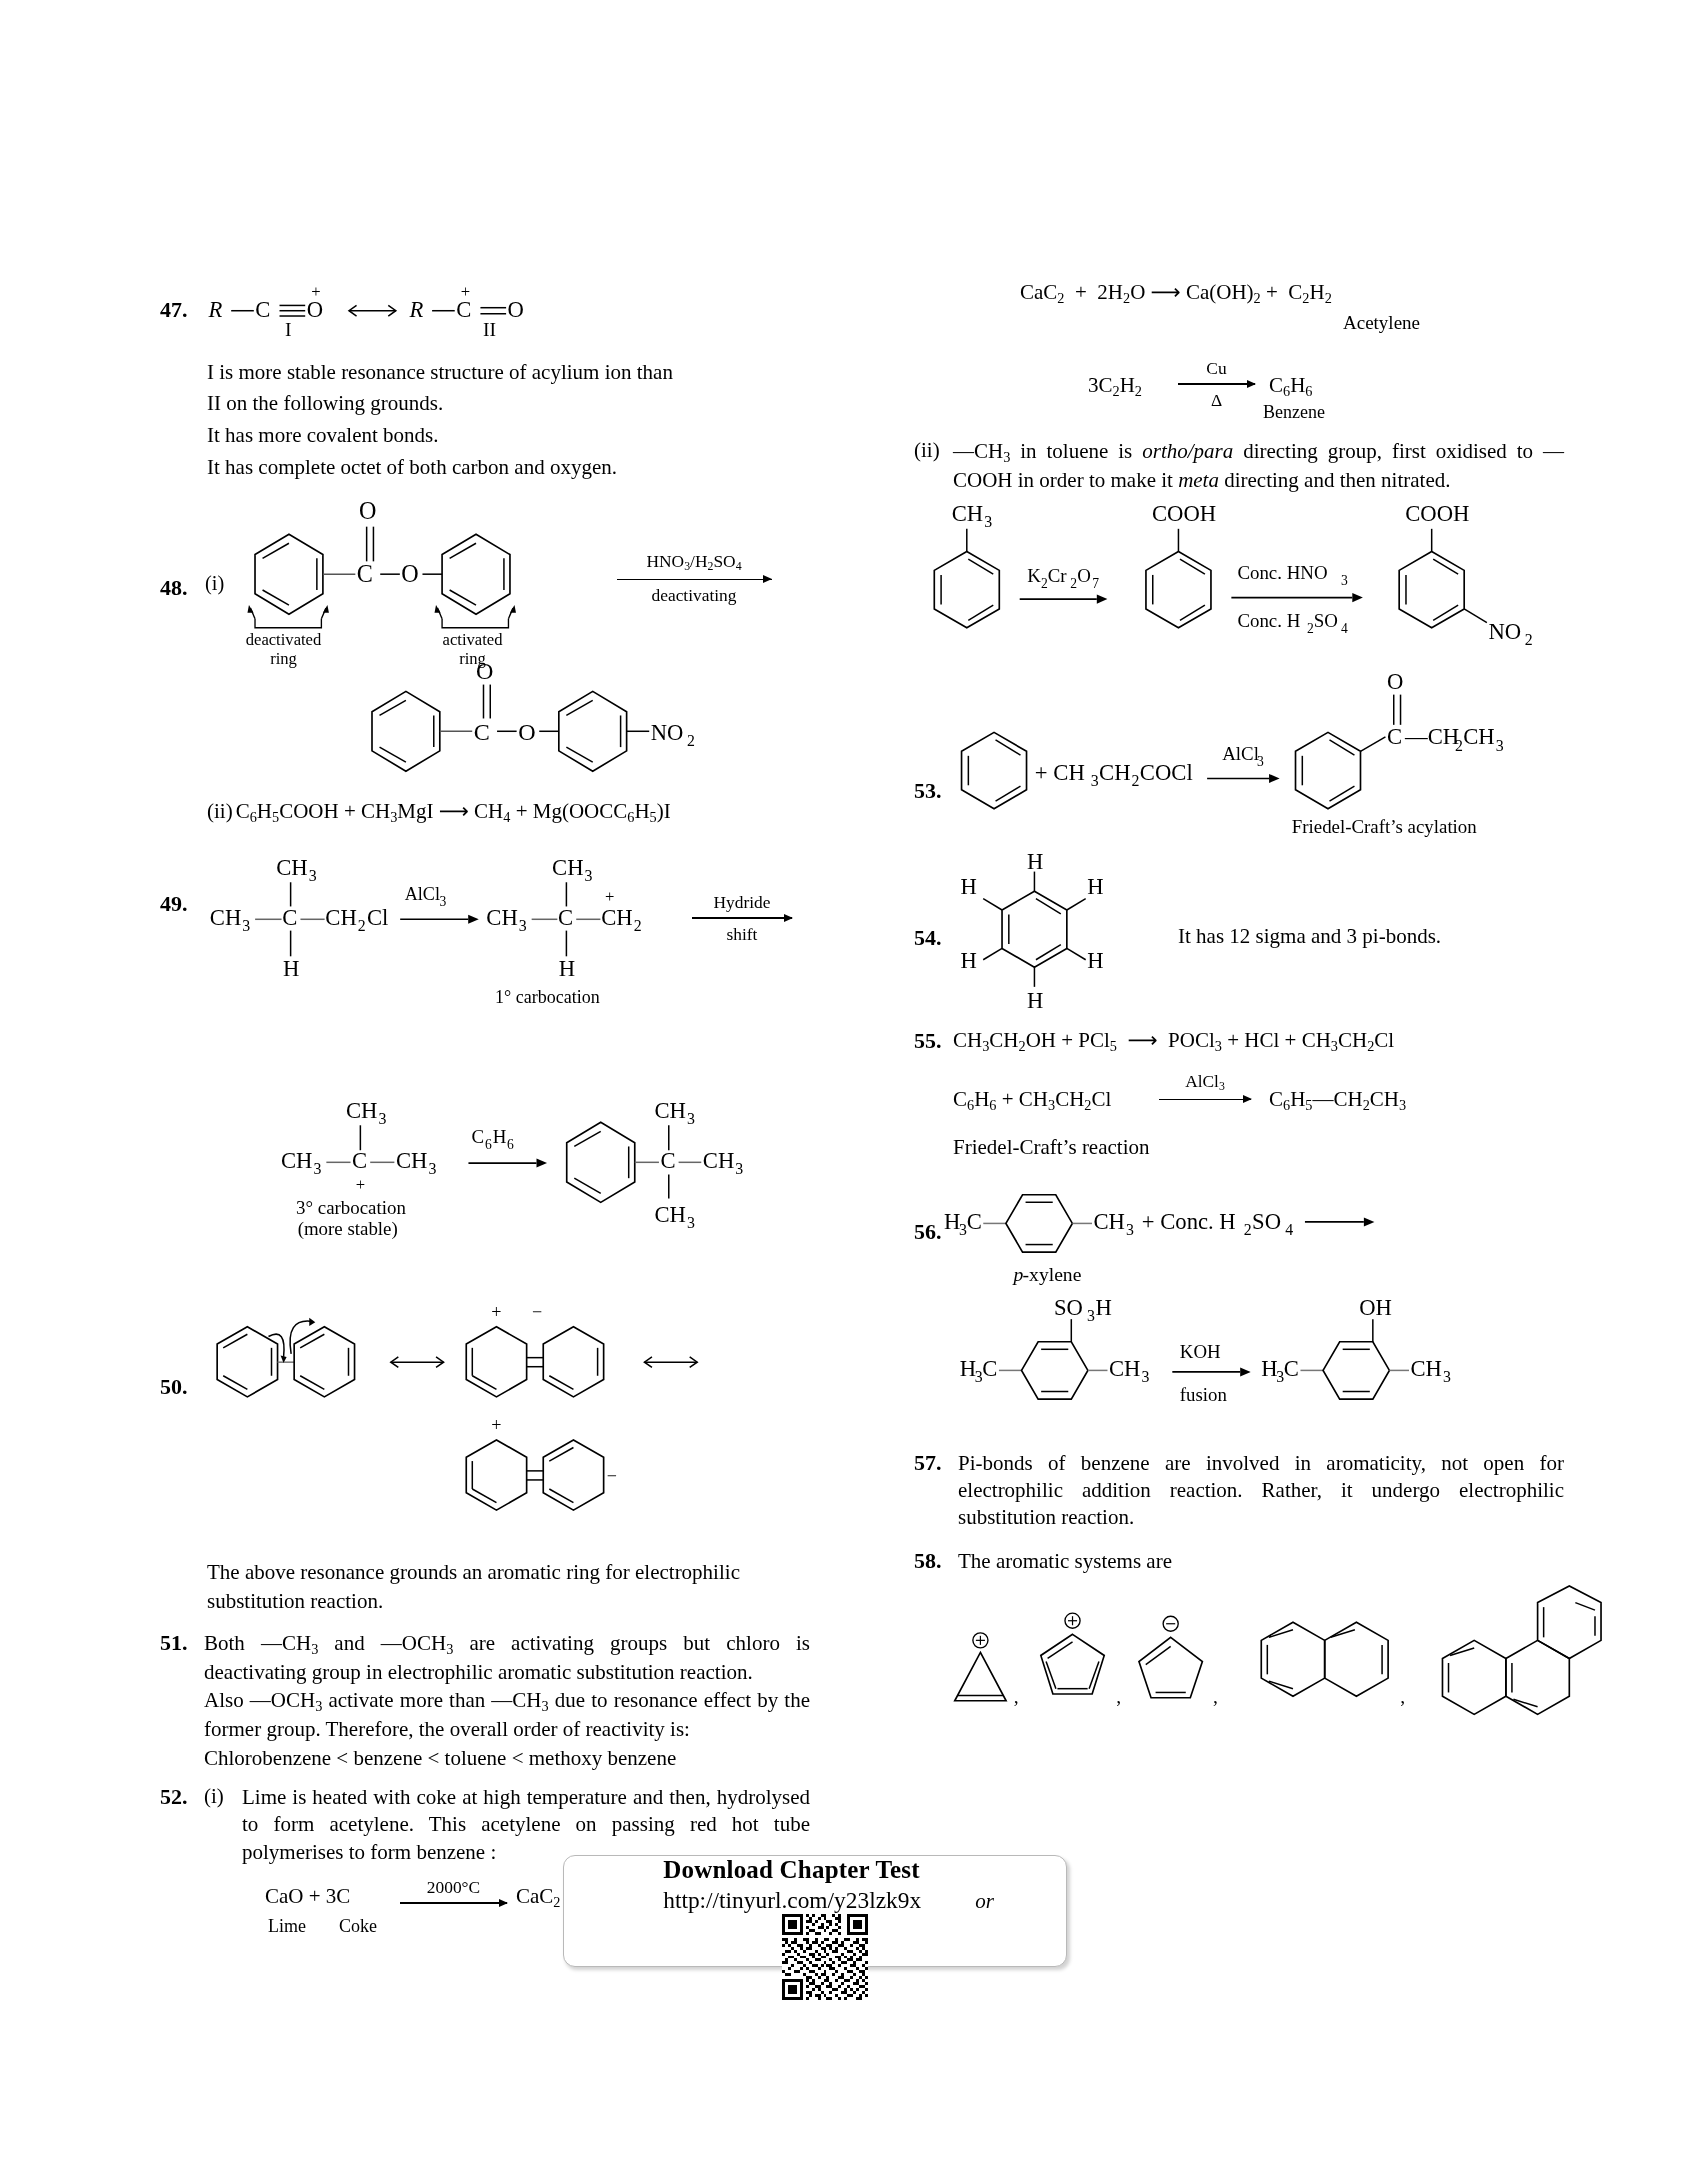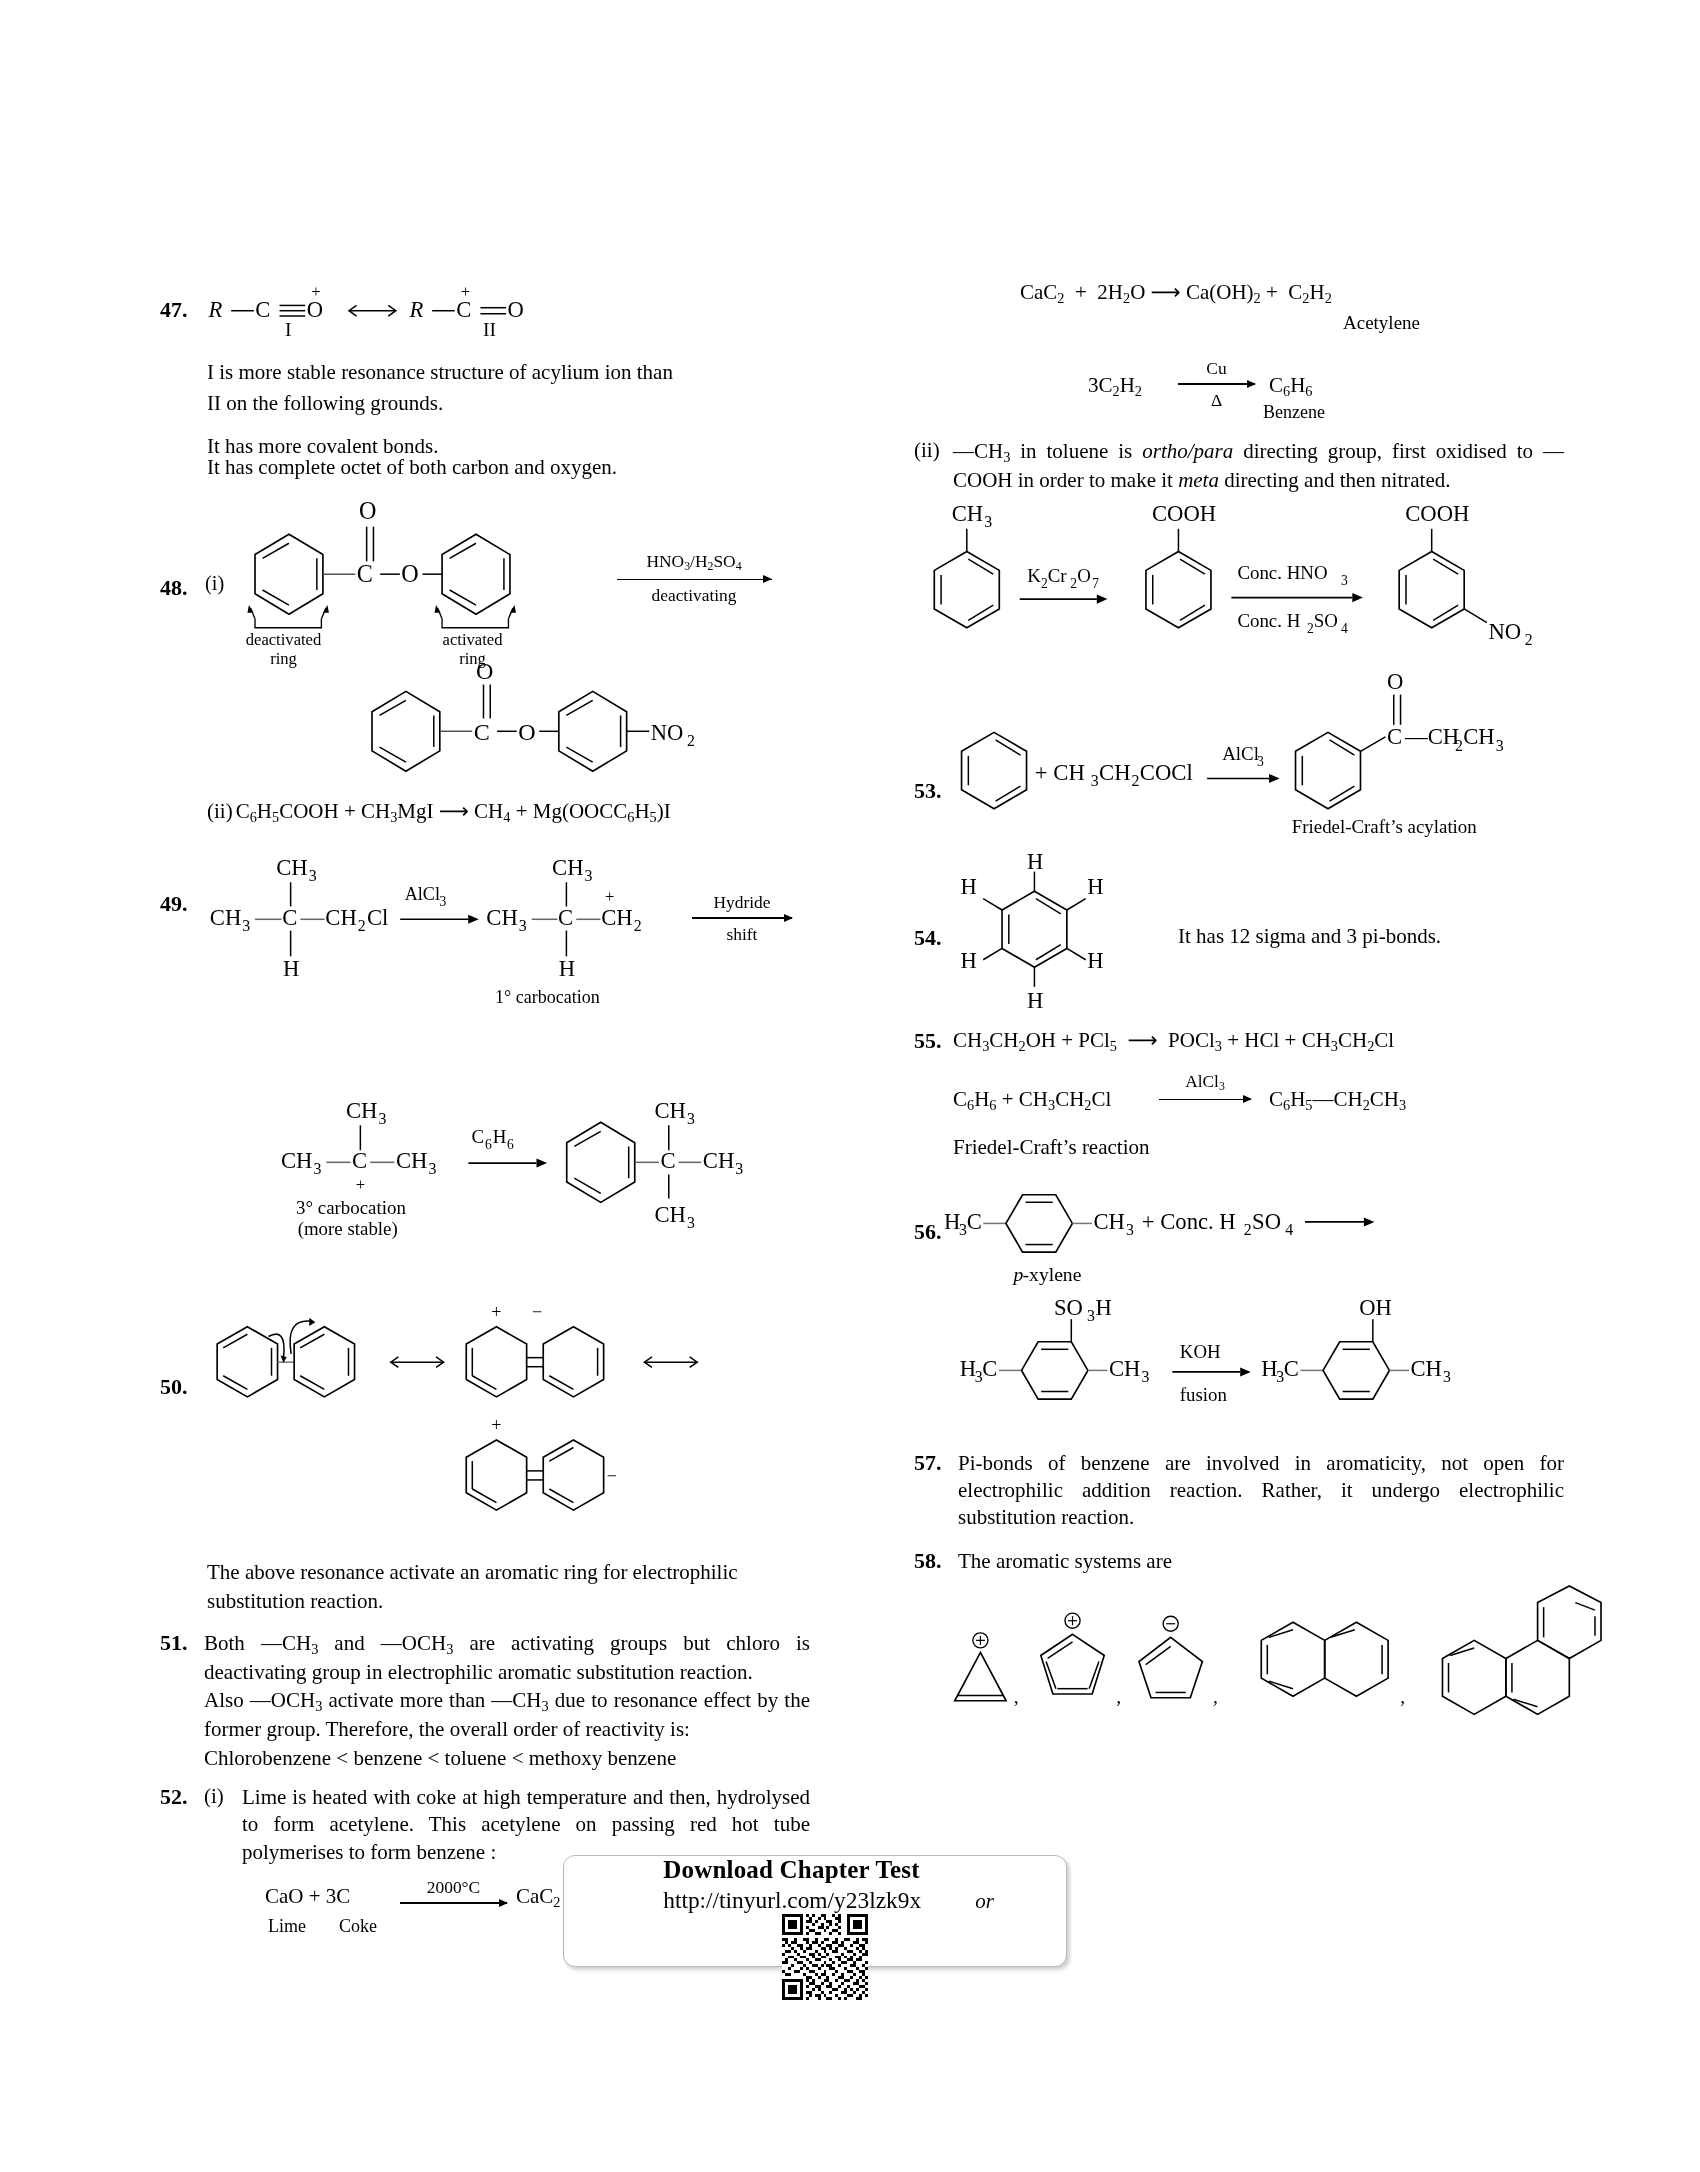--- a/index.html
+++ b/index.html
@@ -98,21 +98,21 @@
           <line x1="362" y1="30" x2="396" y2="30" stroke="#000" stroke-width="2"></line>
           <line x1="362" y1="38" x2="396" y2="38" stroke="#000" stroke-width="2"></line>
           <text x="398" y="42" font-family="Liberation Serif, serif" font-size="30">O</text>
         </svg>
       </div>
       <span class="abs small-lab" style="left:125px;top:39px;font-size:19.6px;">I</span>
       <span class="abs small-lab" style="left:323px;top:39px;font-size:19.6px;">II</span>
 
       <div class="abs body-txt nojust" style="left:47px;top:79px;">I is more stable resonance structure of acylium ion than</div>
       <div class="abs body-txt nojust" style="left:47px;top:110px;">II on the following grounds.</div>
-      <div class="abs body-txt nojust" style="left:47px;top:142px;margin-top:11px;">It has more covalent bonds.</div>
+      <div class="abs body-txt nojust" style="left:47px;top:142px;">It has more covalent bonds.</div>
       <div class="abs body-txt nojust" style="left:47px;top:174px;">It has complete octet of both carbon and oxygen.</div>
     </div>
 
     <div class="item" style="height:298px;">
       <span class="qnum abs" style="left:0;top:77px;">48.</span>
       <span class="abs" style="left:45px;top:74px;font-size:20.4px;">(i)</span>
 
       <div class="abs" style="left:72px;top:0px;">
         <svg width="393" height="132" viewBox="0 0 520 175">
 
@@ -331,21 +331,21 @@
           <polygon points="452,215 492,192 532,215 532,262 492,285 452,262" fill="none" stroke="#000" stroke-width="2.2"></polygon>
           <line x1="460" y1="220" x2="492" y2="202" stroke="#000" stroke-width="2"></line>
           <line x1="460" y1="257" x2="492" y2="275" stroke="#000" stroke-width="2"></line>
           <text x="383" y="180" font-family="Liberation Serif, serif" font-size="24">+</text>
           <text x="536" y="248" font-family="Liberation Serif, serif" font-size="24">−</text>
         </svg>
       </div>
     </div>
 
     <div class="item" style="height:68px;">
-      <div class="abs body-txt nojust" style="left:47px;top:0;">The above resonance activate an aromatic ring for electrophilic</div>
+      <div class="abs body-txt nojust" style="left:47px;top:0;">The above resonance grounds an aromatic ring for electrophilic</div>
       <div class="abs body-txt nojust" style="left:47px;top:29px;">substitution reaction.</div>
     </div>
 
     <div class="item row" style="margin-bottom:0;">
       <span class="qnum">51.</span>
       <div class="rbody">
         <div class="body-txt">Both —CH<sub>3</sub> and —OCH<sub>3</sub> are activating groups but chloro is deactivating group in electrophilic aromatic substitution reaction.</div>
         <div class="body-txt" style="margin-top:1.5px;">Also —OCH<sub>3</sub> activate more than —CH<sub>3</sub> due to resonance effect by the former group. Therefore, the overall order of reactivity is:</div>
         <div class="body-txt nojust" style="margin-top:1.5px;">Chlorobenzene &lt; benzene &lt; toluene &lt; methoxy benzene</div>
       </div>

